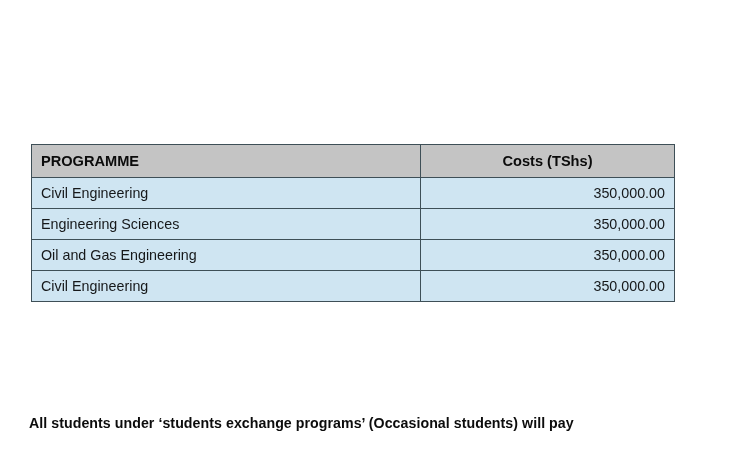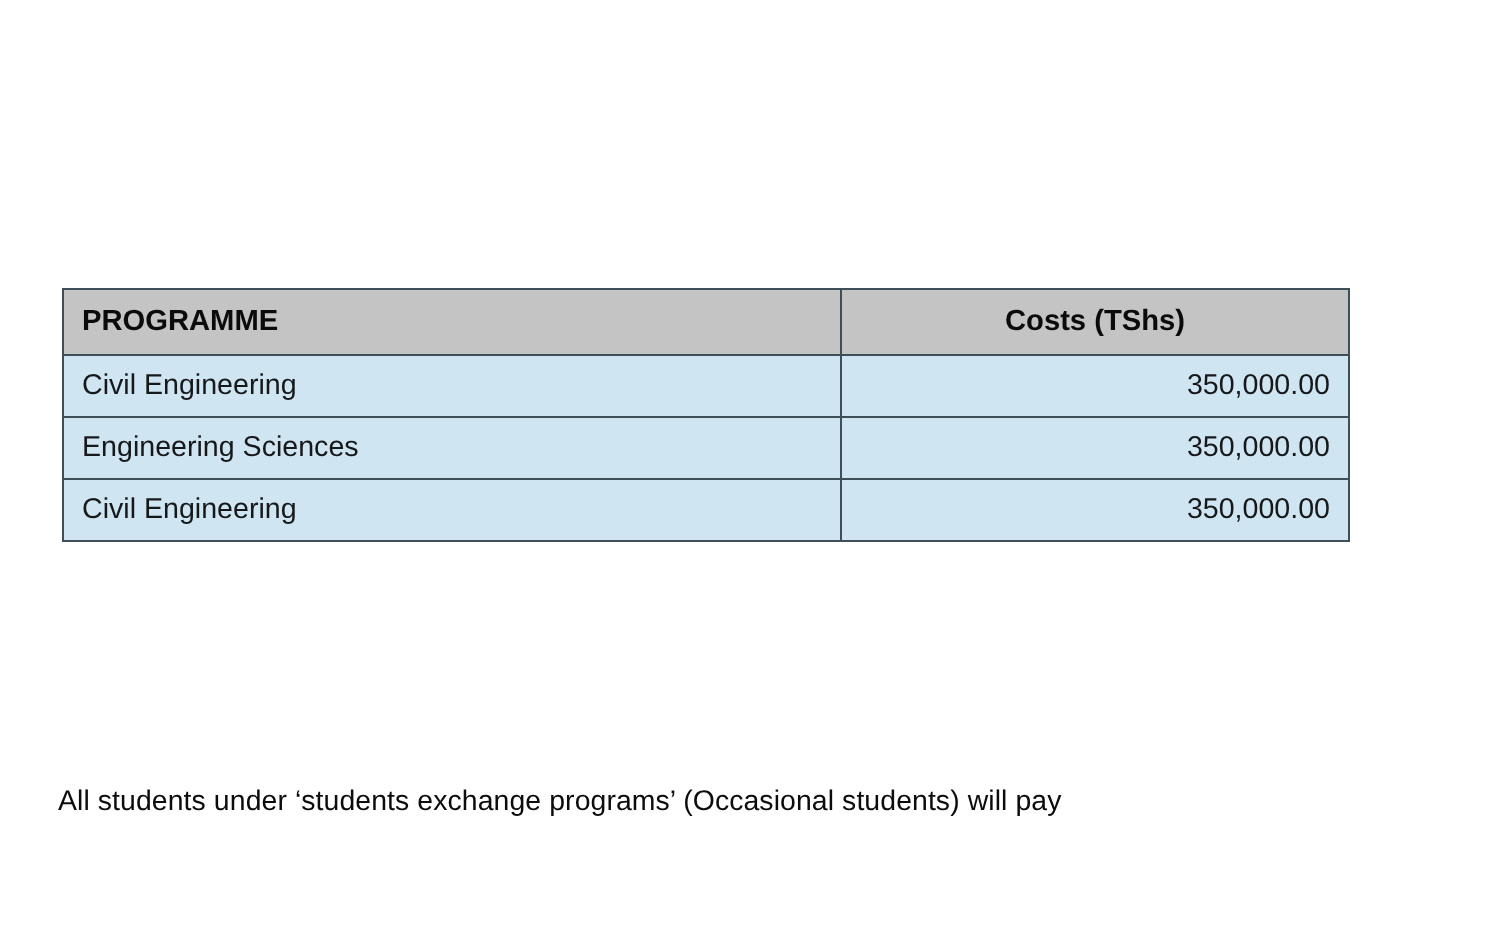--- a/index.html
+++ b/index.html
@@ -85,24 +85,24 @@
   .fees-table tbody td.td-prog {
     text-align: left;
   }
   .fees-table tbody td.td-cost {
     text-align: right;
   }
 
   .footnote {
     position: absolute;
     left: 29px;
-    top: 390px;
+    top: 412px;
     width: 670px;
     font-size: 14.2px;
-    font-weight: normal;
+    font-weight: bold;
     line-height: 22px;
     letter-spacing: 0.05px;
     color: #0c0c0c;
   }
   .footnote .fn-line {
     display: block;
   }
 </style>
 </head>
 <body>
@@ -124,20 +124,24 @@
     <tbody>
       <tr>
         <td class="td-prog">Civil Engineering</td>
         <td class="td-cost">350,000.00</td>
       </tr>
       <tr>
         <td class="td-prog">Engineering Sciences</td>
         <td class="td-cost">350,000.00</td>
       </tr>
       <tr>
+        <td class="td-prog">Oil and Gas Engineering</td>
+        <td class="td-cost">350,000.00</td>
+      </tr>
+      <tr>
         <td class="td-prog">Civil Engineering</td>
         <td class="td-cost">350,000.00</td>
       </tr>
     </tbody>
   </table>
 
   <div class="footnote">
     <span class="fn-line">All students under ‘students exchange programs’ (Occasional students) will pay</span>
   </div>
 

